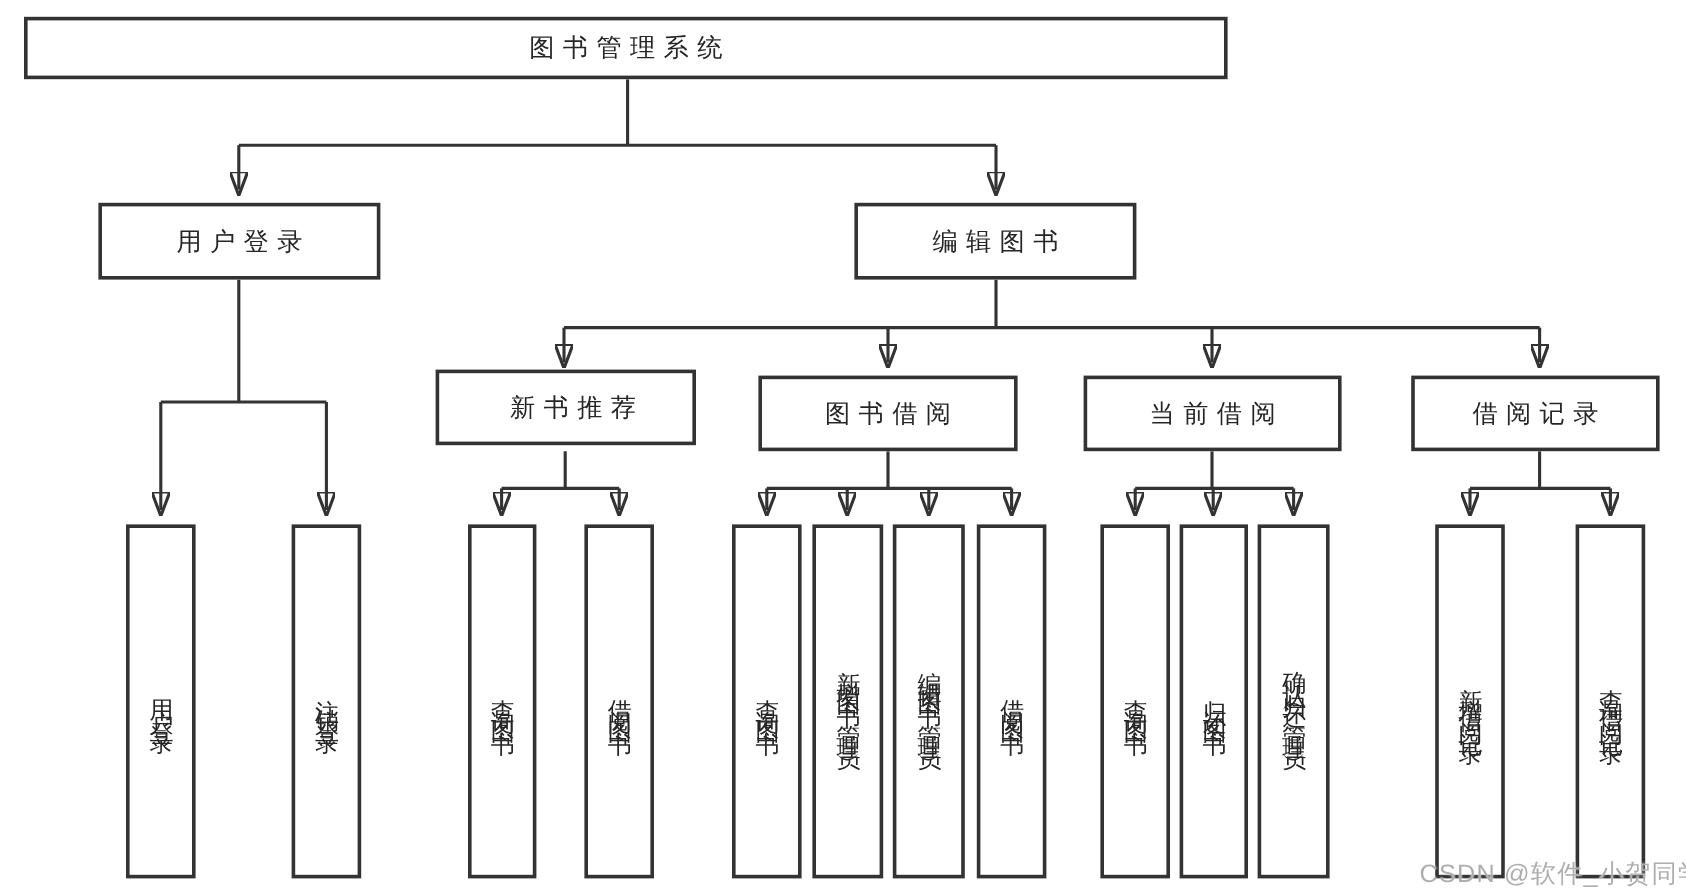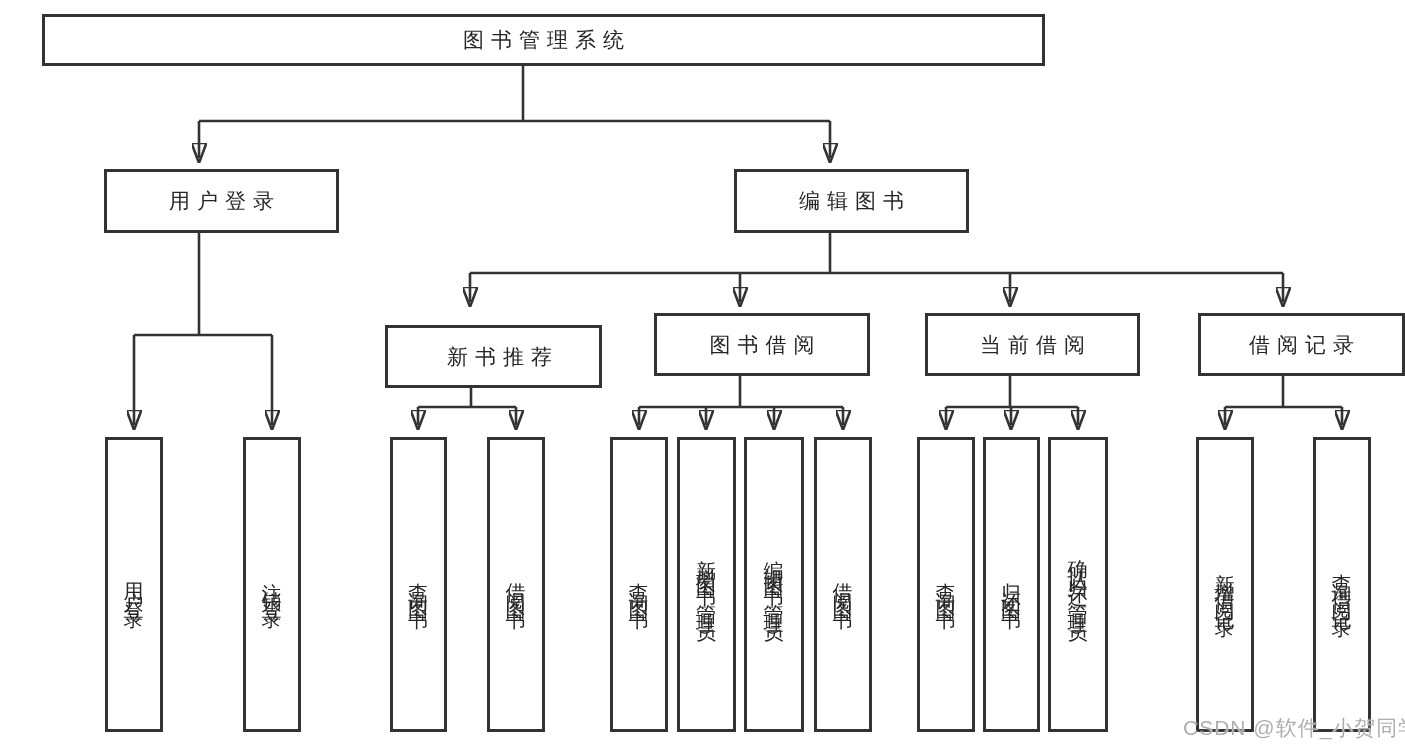--- a/index.html
+++ b/index.html
@@ -16,21 +16,21 @@
   .node {
     position: absolute;
     box-sizing: border-box;
     border: 3px solid #333333;
     background: #ffffff;
     display: flex;
     align-items: center;
     justify-content: center;
     color: #262626;
   }
-  .hnode { font-size: 21px; letter-spacing: 7px; text-indent: 7px; white-space: nowrap; margin-left: 22px; }
+  .hnode { font-size: 21px; letter-spacing: 7px; text-indent: 7px; white-space: nowrap; }
   .vnode span {
     writing-mode: vertical-rl;
     text-orientation: mixed;
     font-size: 20px;
     letter-spacing: 9px;
     line-height: 1;
     white-space: nowrap;
   }
   .watermark {
     position: absolute;
@@ -83,21 +83,21 @@
     <path marker-end="url(#arr)" d="M1078 407 V425"></path>
     <path marker-end="url(#arr)" d="M1225 407 V425"></path>
     <path marker-end="url(#arr)" d="M1342 407 V425"></path>
   </svg>
 
   <div class="node hnode" style="left:20px; top:14px; width:1003px; height:52px;">图书管理系统</div>
 
   <div class="node hnode" style="left:82px; top:169px; width:235px; height:64px;">用户登录</div>
   <div class="node hnode" style="left:712px; top:169px; width:235px; height:64px;">编辑图书</div>
 
-  <div class="node hnode" style="left:363px; top:325px; width:217px; height:63px;padding-left:12px;">新书推荐</div>
+  <div class="node hnode" style="left:363px; top:308px; width:217px; height:63px;padding-left:12px;">新书推荐</div>
   <div class="node hnode" style="left:903px; top:313px; width:215px; height:63px;">当前借阅</div>
   <div class="node hnode" style="left:632px; top:313px; width:216px; height:63px;">图书借阅</div>
   <div class="node hnode" style="left:1176px; top:313px; width:207px; height:63px;">借阅记录</div>
 
   <div class="node vnode" style="left:105px; top:437px; width:58px; height:295px;">
     <span>用户登录</span>
   </div>
   <div class="node vnode" style="left:243px; top:437px; width:58px; height:295px;">
     <span>注销登录</span>
   </div>

